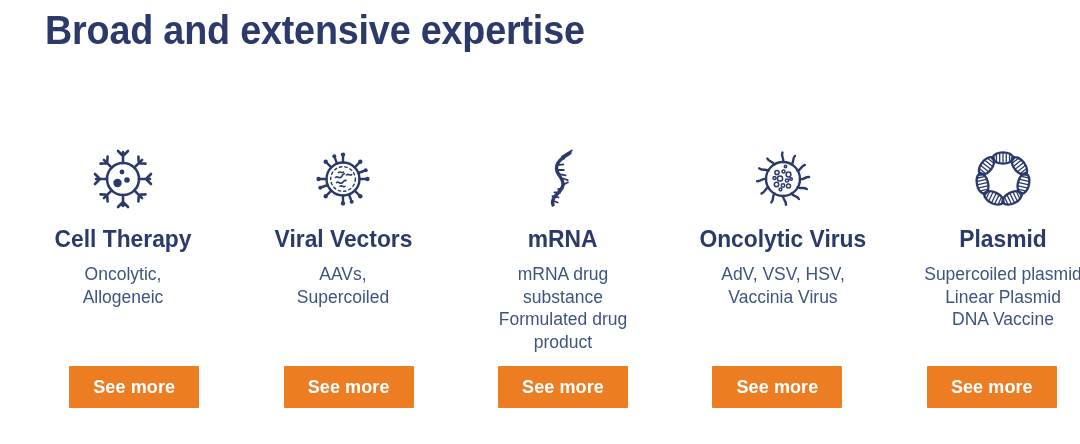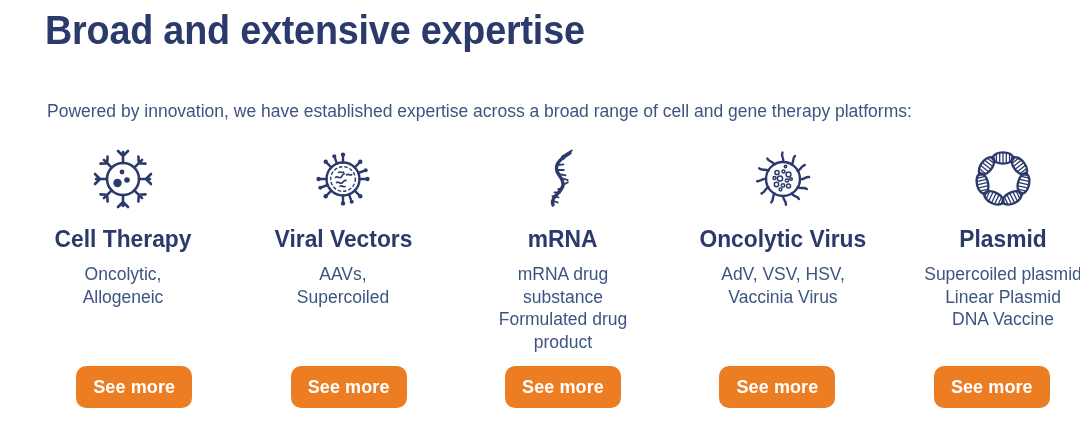--- a/index.html
+++ b/index.html
@@ -105,41 +105,40 @@
   .button-cell {
     flex: 1 1 0;
     display: flex;
     justify-content: center;
   }
 
   .see-more-button {
     display: inline-flex;
     align-items: center;
     justify-content: center;
-    width: 116px;
+    width: 130px;
     height: 42px;
     border: none;
-    border-radius: 10px;
+    border-radius: 1px;
     background: #ed7d22;
     color: #ffffff;
     font-family: "Liberation Sans", sans-serif;
     font-size: 18px;
     font-weight: bold;
     letter-spacing: 0.1px;
     cursor: pointer;
   }
 </style>
 </head>
 <body>
 
 <div class="page">
 
   <h1 class="page-title">Broad and extensive expertise</h1>
 
-  <p class="page-subtitle">Powered by innovation, we have established expertise across a broad range of cell and gene therapy platforms:</p>
 
   <div class="columns">
 
     <div class="column">
       <div class="icon-wrap">
         <svg width="72" height="72" viewBox="0 0 72 72" fill="none" stroke="#2b3a6b" stroke-width="2.6" stroke-linecap="round" stroke-linejoin="round">
           <circle cx="36" cy="36" r="16"></circle>
           <circle cx="30.5" cy="40" r="4.2" fill="#2b3a6b" stroke="none"></circle>
           <circle cx="40" cy="37" r="2.8" fill="#2b3a6b" stroke="none"></circle>
           <circle cx="35" cy="29" r="2.4" fill="#2b3a6b" stroke="none"></circle>

